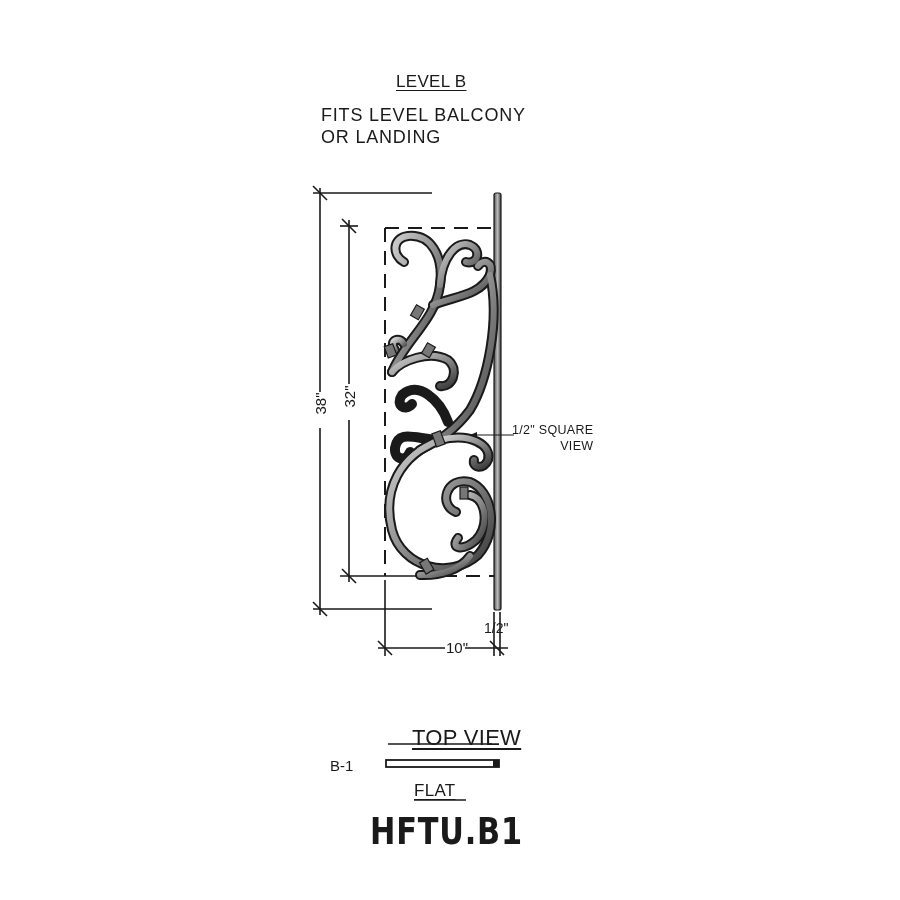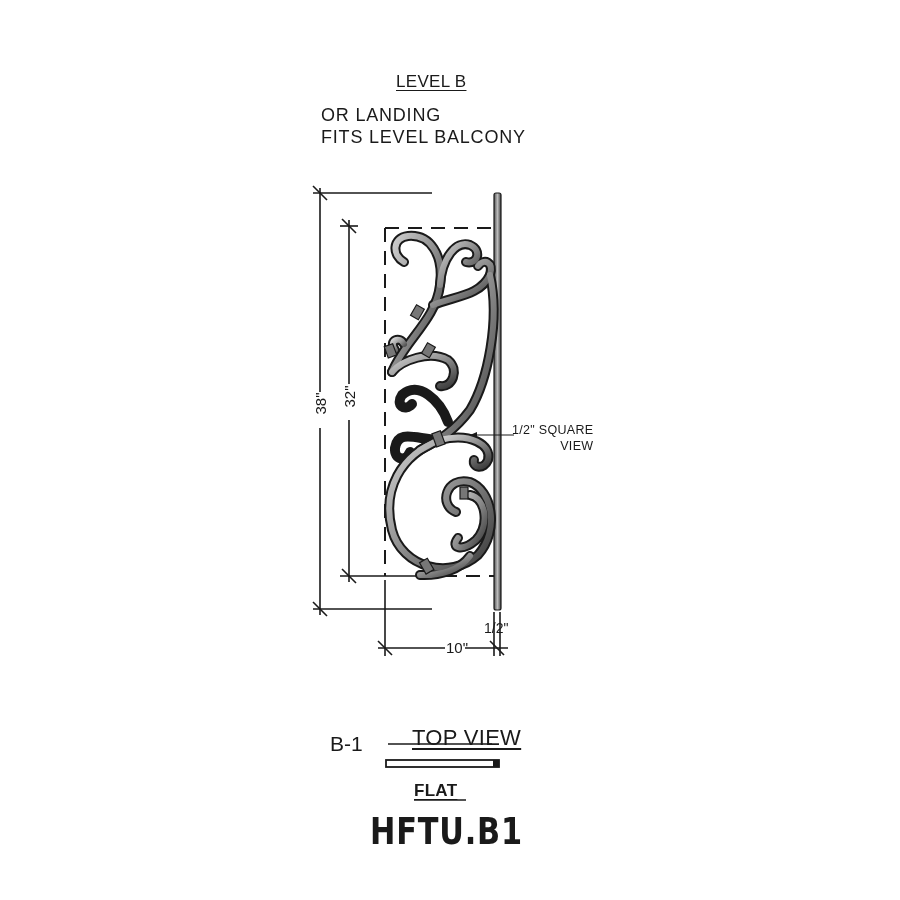--- a/index.html
+++ b/index.html
@@ -3,32 +3,32 @@
   <meta charset="utf-8">
   <style>
     html, body { margin: 0; padding: 0; background: #ffffff; }
     body { width: 900px; height: 900px; position: relative; overflow: hidden; font-family: "Liberation Sans", sans-serif; color: #1a1a1a; }
     .abs { position: absolute; }
     .title { left: 396px; top: 72px; font-size: 17px; letter-spacing: 0.3px; text-decoration: underline; text-underline-offset: 3px; }
     .subtitle { left: 321px; top: 104px; font-size: 18px; line-height: 22px; letter-spacing: 0.8px; }
     .callout { left: 512px; top: 422px; font-size: 12.5px; line-height: 16px; text-align: right; letter-spacing: 0.3px; }
     .dim-label { font-size: 15px; }
     .topview-title { left: 388px; top: 725px; font-size: 22px; text-decoration: underline; text-underline-offset: 3px; letter-spacing: 0.3px; margin-left: 24px; }
-    .b1 { left: 330px; top: 732px; font-size: 21px; }
-    .flat { left: 414px; top: 781px; font-size: 17px; text-decoration: underline; text-underline-offset: 3px; letter-spacing: 0.3px; font-weight: bold; }
+    .b1 { left: 330px; top: 757px; font-size: 15px; }
+    .flat { left: 414px; top: 781px; font-size: 17px; text-decoration: underline; text-underline-offset: 3px; letter-spacing: 0.3px; }
     .code { left: 370px; top: 810px; font-size: 37px; font-weight: bold; font-family: "DejaVu Sans", sans-serif; letter-spacing: 1px; transform: scaleX(0.82); transform-origin: left top; }
     svg { position: absolute; left: 0; top: 0; }
   </style>
 </head>
 <body>
 
 <div class="abs title">LEVEL B</div>
 <div class="abs subtitle">
+  <div>FITS LEVEL BALCONY</div>
   <div>OR LANDING</div>
-  <div>FITS LEVEL BALCONY</div>
 </div>
 
 <svg width="900" height="900" viewBox="0 0 900 900">
   <defs>
     <linearGradient id="ironGrad" x1="0" y1="0" x2="1" y2="1">
       <stop offset="0" stop-color="#d0d0d0"></stop>
       <stop offset="0.5" stop-color="#8c8c8c"></stop>
       <stop offset="1" stop-color="#3a3a3a"></stop>
     </linearGradient>
     <linearGradient id="postGrad" x1="0" y1="0" x2="1" y2="0">

